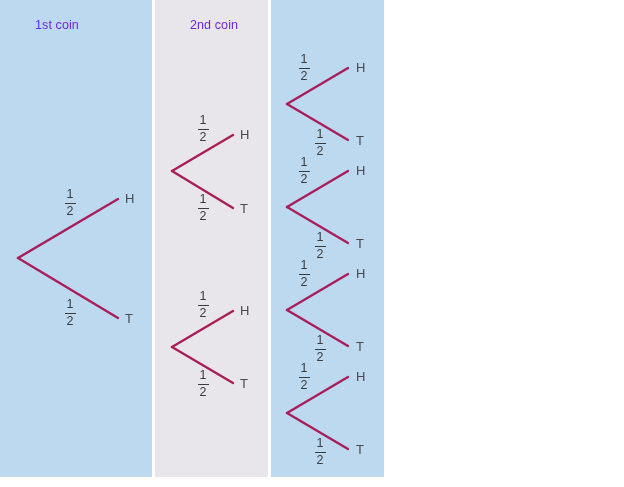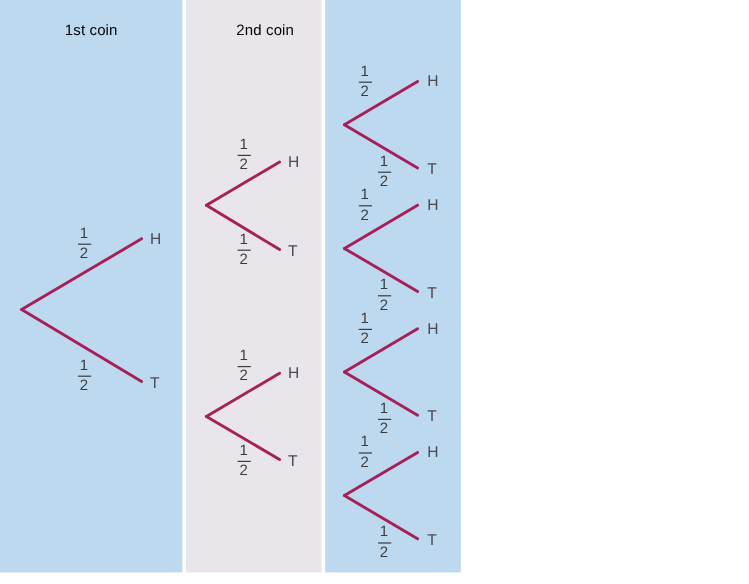--- a/index.html
+++ b/index.html
@@ -30,25 +30,25 @@
     height: 477px;
   }
   .col-1 { left: 0px;   width: 152px; background: #bcd9f0; }
   .col-2 { left: 155px; width: 113px; background: #e8e6ea; }
   .col-3 { left: 271px; width: 113px; background: #bcd9f0; }
 
   
   .col-head {
     position: absolute;
     top: 18px;
-    text-align: center;
     font-size: 12.5px;
-    color: #000000;
+    color: #6d28d9;
     letter-spacing: 0.1px;
     white-space: nowrap;
+    padding-left: 35px;
   }
   .col-head-1 { left: 0px;   width: 152px; }
   .col-head-2 { left: 155px; width: 132px; }
   .col-head-3 { left: 271px; width: 113px; }
 
   
   .lines {
     position: absolute;
     left: 0;
     top: 0;

